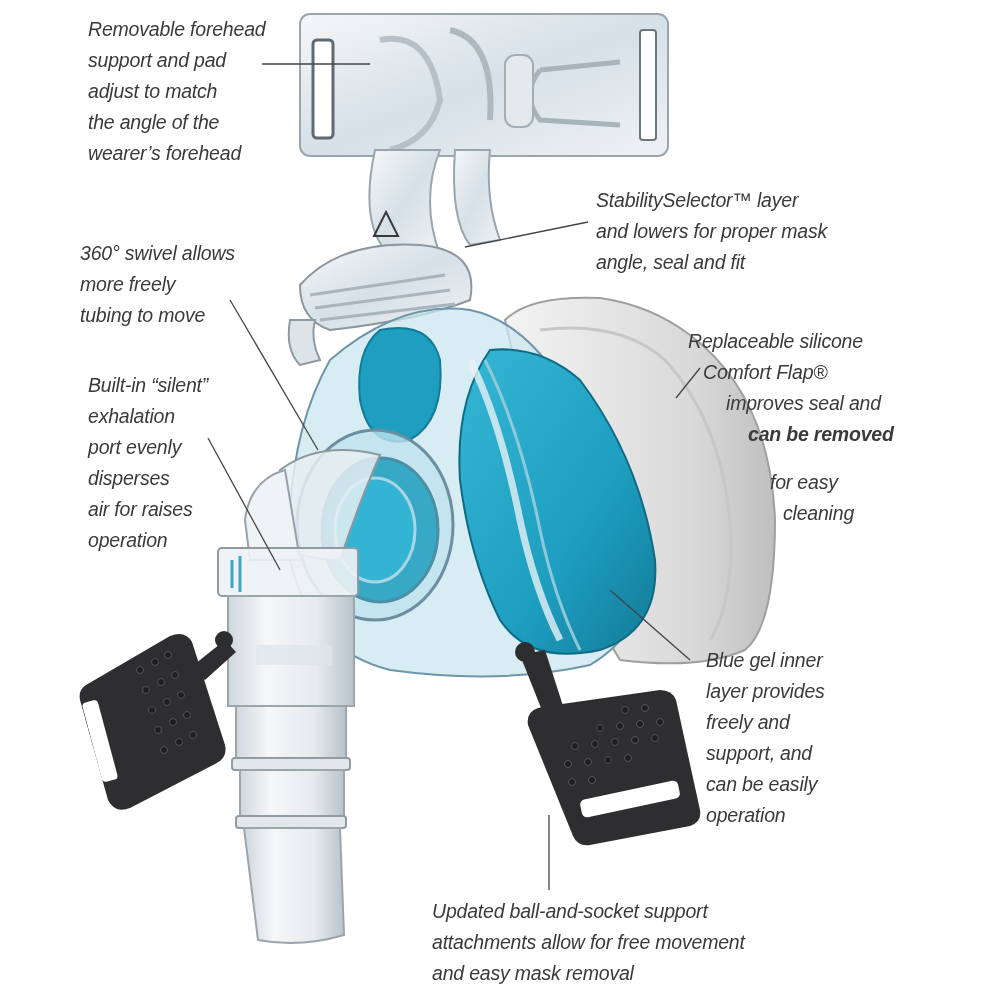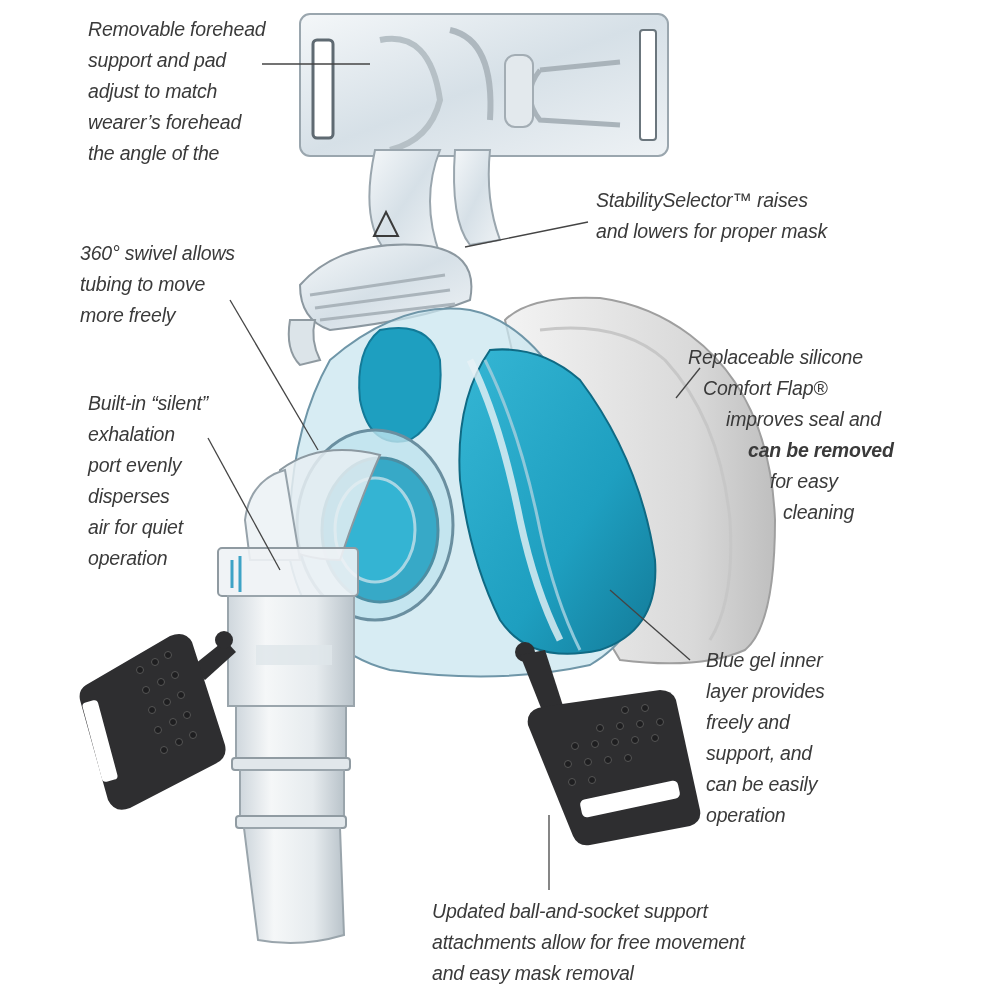--- a/index.html
+++ b/index.html
@@ -6,21 +6,21 @@
   body { width: 1000px; height: 1000px; position: relative; overflow: hidden;
          font-family: "Liberation Sans", "DejaVu Sans", sans-serif; }
   #stage { position: absolute; left: 0; top: 0; width: 1000px; height: 1000px; border-radius: 14px; }
   .callout { position: absolute; font-style: italic; font-size: 19.5px; line-height: 31px;
              color: #3a3a3a; letter-spacing: -0.2px; white-space: nowrap; }
   .callout .ln { display: block; }
   .right-stagger .ln:nth-child(1) { padding-left: 0; }
   .right-stagger .ln:nth-child(2) { padding-left: 15px; }
   .right-stagger .ln:nth-child(3) { padding-left: 38px; }
   .right-stagger .ln:nth-child(4) { padding-left: 60px; font-weight: bold; }
-  .right-stagger .ln:nth-child(5) { padding-left: 82px; }
+  .right-stagger .ln:nth-child(5) { padding-left: 82px; margin-top: 17px; }
   .right-stagger .ln:nth-child(6) { padding-left: 95px; }
 </style>
 </head>
 <body>
 
 <div id="stage">
 
   <svg width="1000" height="1000" viewBox="0 0 1000 1000" style="position:absolute;left:0;top:0">
     <defs>
       <linearGradient id="clearG" x1="0" y1="0" x2="1" y2="1">
@@ -153,50 +153,51 @@
       <line x1="208" y1="438" x2="280" y2="570"></line>
       <line x1="690" y1="660" x2="610" y2="590"></line>
       <line x1="549" y1="815" x2="549" y2="890"></line>
     </g>
   </svg>
 
   <div class="callout" style="left:88px;top:14px">
     <span class="ln">Removable forehead</span>
     <span class="ln">support and pad</span>
     <span class="ln">adjust to match</span>
+    <span class="ln">the angle of the</span>
     <span class="ln">wearer’s forehead</span>
-    <span class="ln">the angle of the</span>
   </div>
 
   <div class="callout" style="left:596px;top:185px">
-    <span class="ln">StabilitySelector™ raises</span>
+    <span class="ln">StabilitySelector™ layer</span>
     <span class="ln">and lowers for proper mask</span>
+    <span class="ln">angle, seal and fit</span>
   </div>
 
   <div class="callout" style="left:80px;top:238px">
     <span class="ln">360° swivel allows</span>
+    <span class="ln">more freely</span>
     <span class="ln">tubing to move</span>
-    <span class="ln">more freely</span>
-  </div>
-
-  <div class="callout right-stagger" style="left:688px;top:342px">
+  </div>
+
+  <div class="callout right-stagger" style="left:688px;top:326px">
     <span class="ln">Replaceable silicone</span>
     <span class="ln">Comfort Flap®</span>
     <span class="ln">improves seal and</span>
     <span class="ln">can be removed</span>
     <span class="ln">for easy</span>
     <span class="ln">cleaning</span>
   </div>
 
-  <div class="callout" style="left:88px;top:388px">
+  <div class="callout" style="left:88px;top:370px">
     <span class="ln">Built-in “silent”</span>
     <span class="ln">exhalation</span>
     <span class="ln">port evenly</span>
     <span class="ln">disperses</span>
-    <span class="ln">air for quiet</span>
+    <span class="ln">air for raises</span>
     <span class="ln">operation</span>
   </div>
 
   <div class="callout" style="left:706px;top:645px">
     <span class="ln">Blue gel inner</span>
     <span class="ln">layer provides</span>
     <span class="ln">freely and</span>
     <span class="ln">support, and</span>
     <span class="ln">can be easily</span>
     <span class="ln">operation</span>

